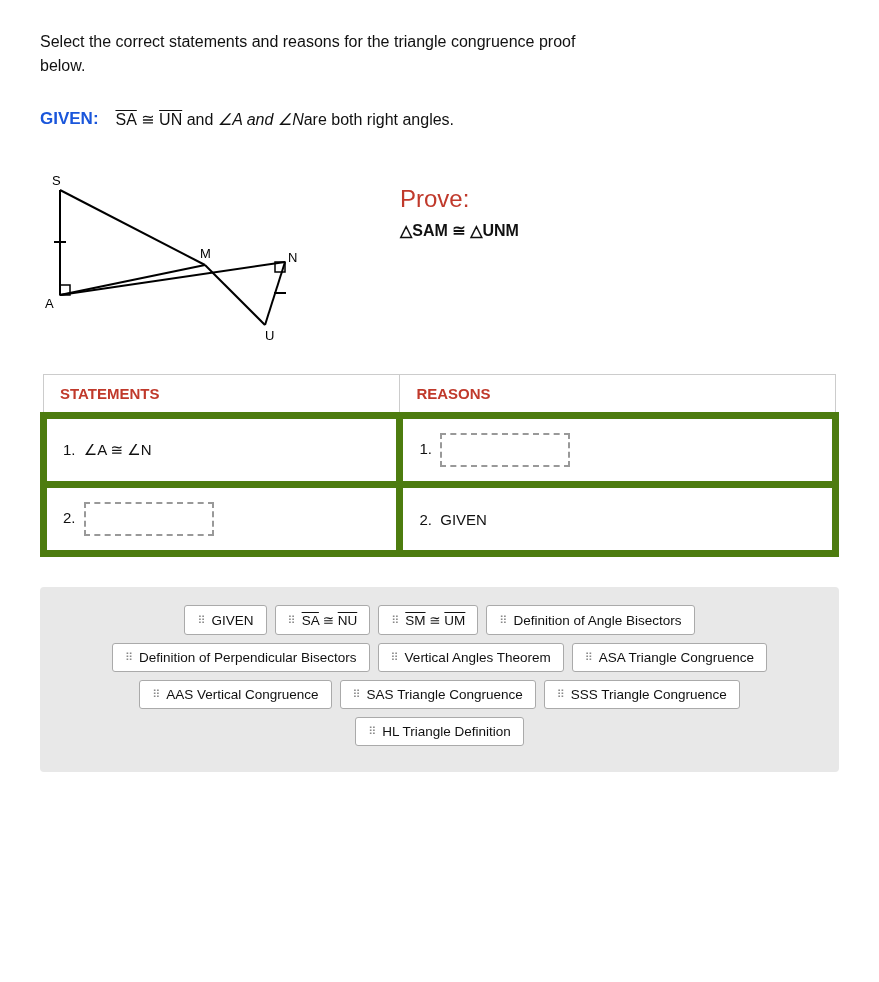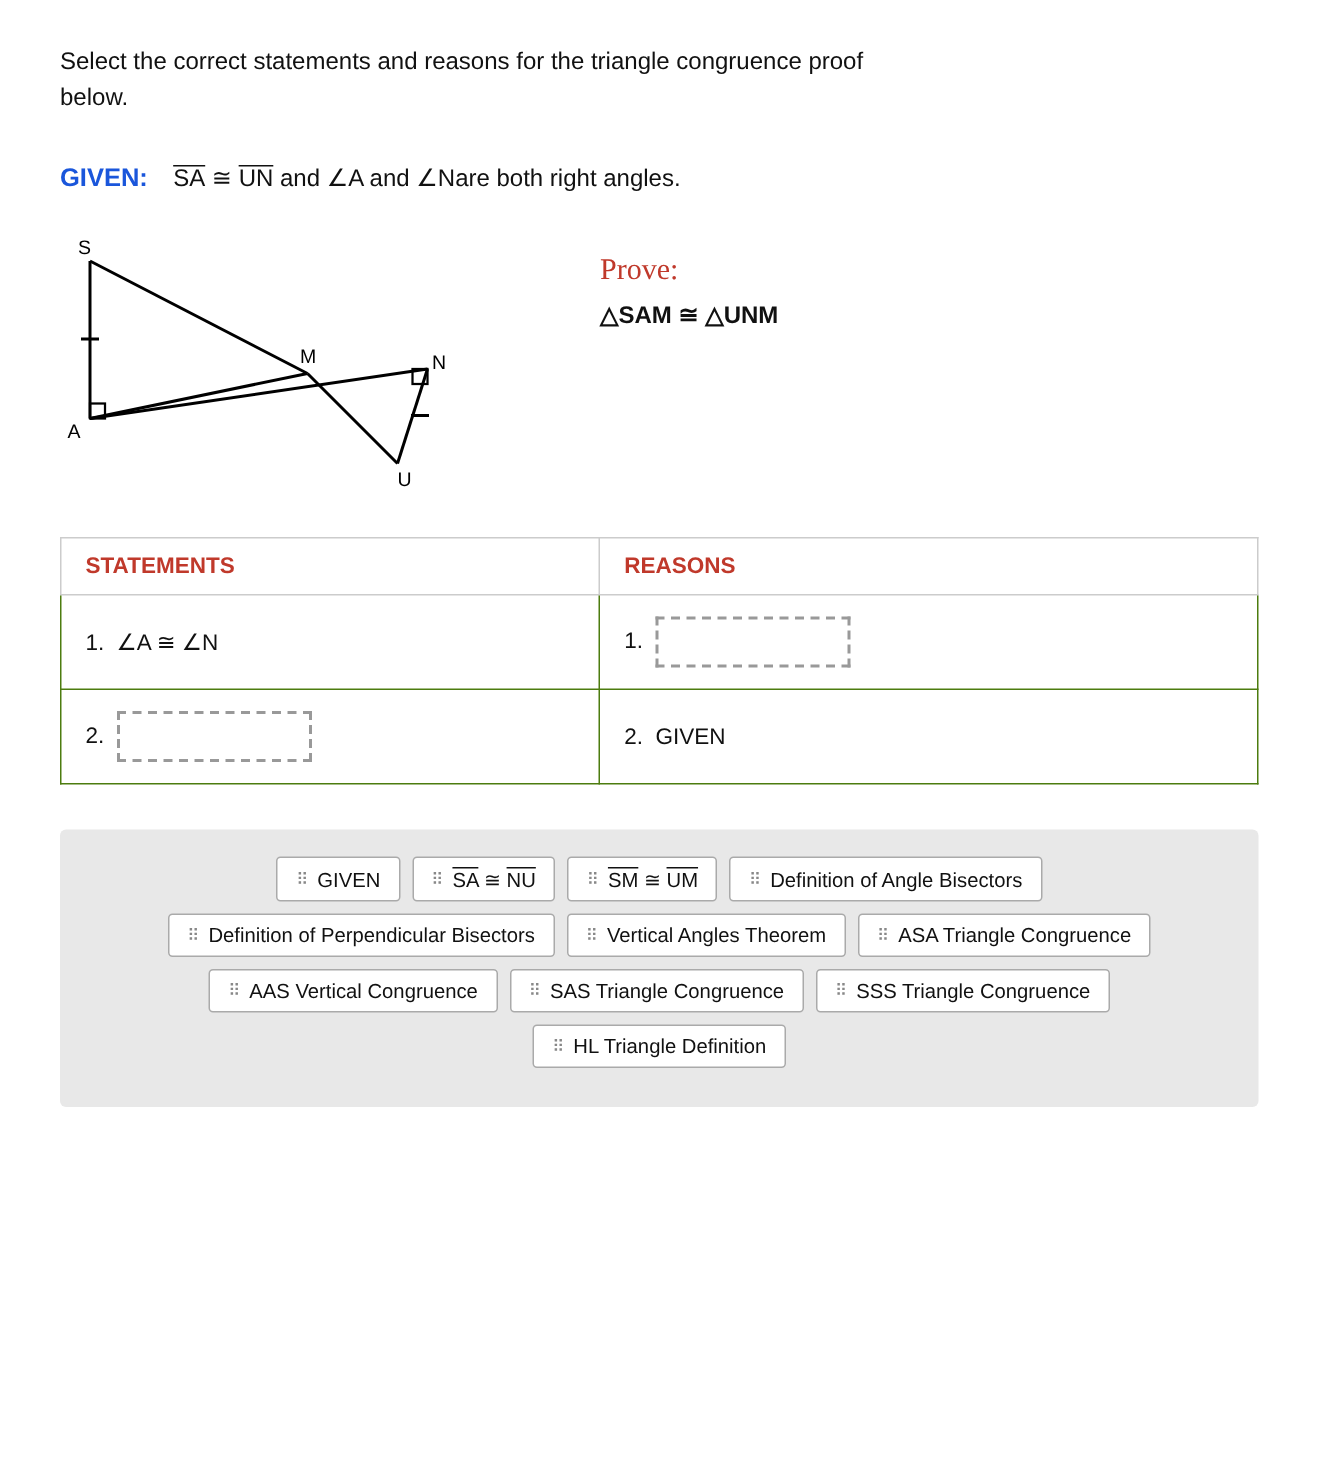--- a/index.html
+++ b/index.html
@@ -17,21 +17,21 @@
       font-size: 16px;
       font-weight: normal;
       line-height: 1.5;
       margin-bottom: 31px;
     }
 
     .given-section {
       display: flex;
       align-items: center;
       gap: 8px;
-      margin-bottom: 20px;
+      margin-bottom: 36px;
       font-size: 16px;
     }
 
     .given-label {
       font-weight: bold;
       color: #1a56db;
       font-size: 17px;
     }
 
     .overline {
@@ -54,25 +54,24 @@
     }
 
     .prove-area {
       display: flex;
       flex-direction: column;
       justify-content: center;
       padding-top: 20px;
     }
 
     .prove-label {
-      font-size: 20px;
+      font-size: 24px;
       color: #c0392b;
       font-weight: normal;
       margin-bottom: 8px;
-      font-family: Liberation Serif, serif;
     }
 
     .prove-statement {
       font-size: 16px;
       font-weight: bold;
     }
 
     
     .proof-table {
       width: 100%;
@@ -84,21 +83,21 @@
     .proof-table th {
       border: 1px solid #ccc;
       padding: 10px 16px;
       text-align: left;
       font-weight: bold;
       color: #c0392b;
       font-size: 15px;
     }
 
     .proof-table td {
-      border: 1px solid #4d7c0f;
+      border: 7px solid #4d7c0f;
       padding: 14px 16px;
       vertical-align: middle;
     }
 
     .proof-table .stmt-col {
       width: 45%;
     }
 
     .proof-table .reason-col {
       width: 55%;
@@ -148,20 +147,21 @@
       letter-spacing: 1px;
     }
 
     
     .diagram-svg {
       width: 300px;
       height: 185px;
     }
 
     .math-italic {
+      font-style: italic;
     }
 
     .row-num {
       margin-right: 4px;
       font-size: 15px;
     }
   </style>
 </head>
 <body>
 

